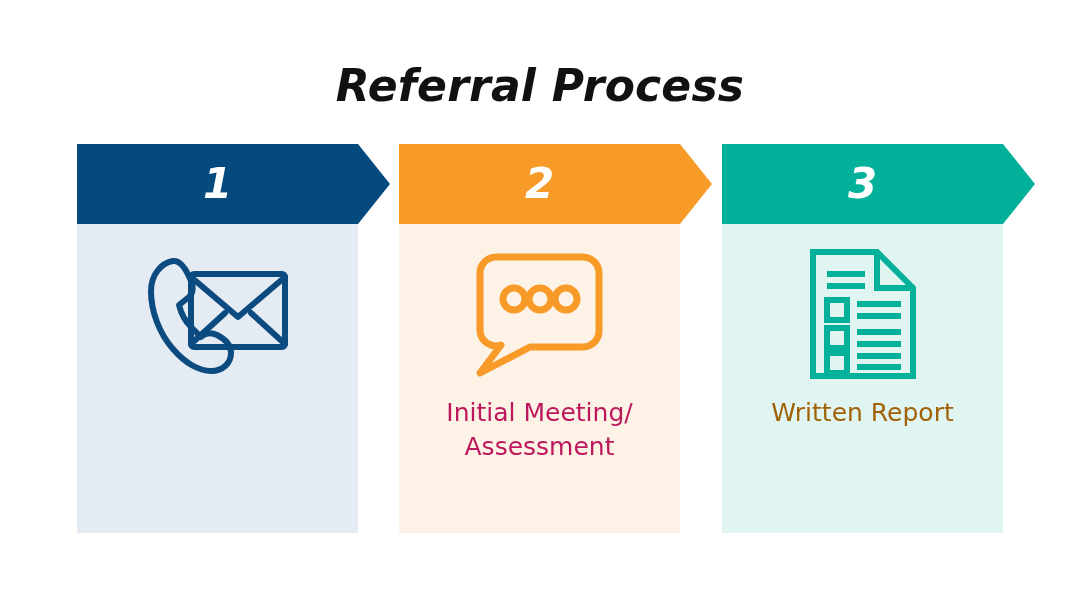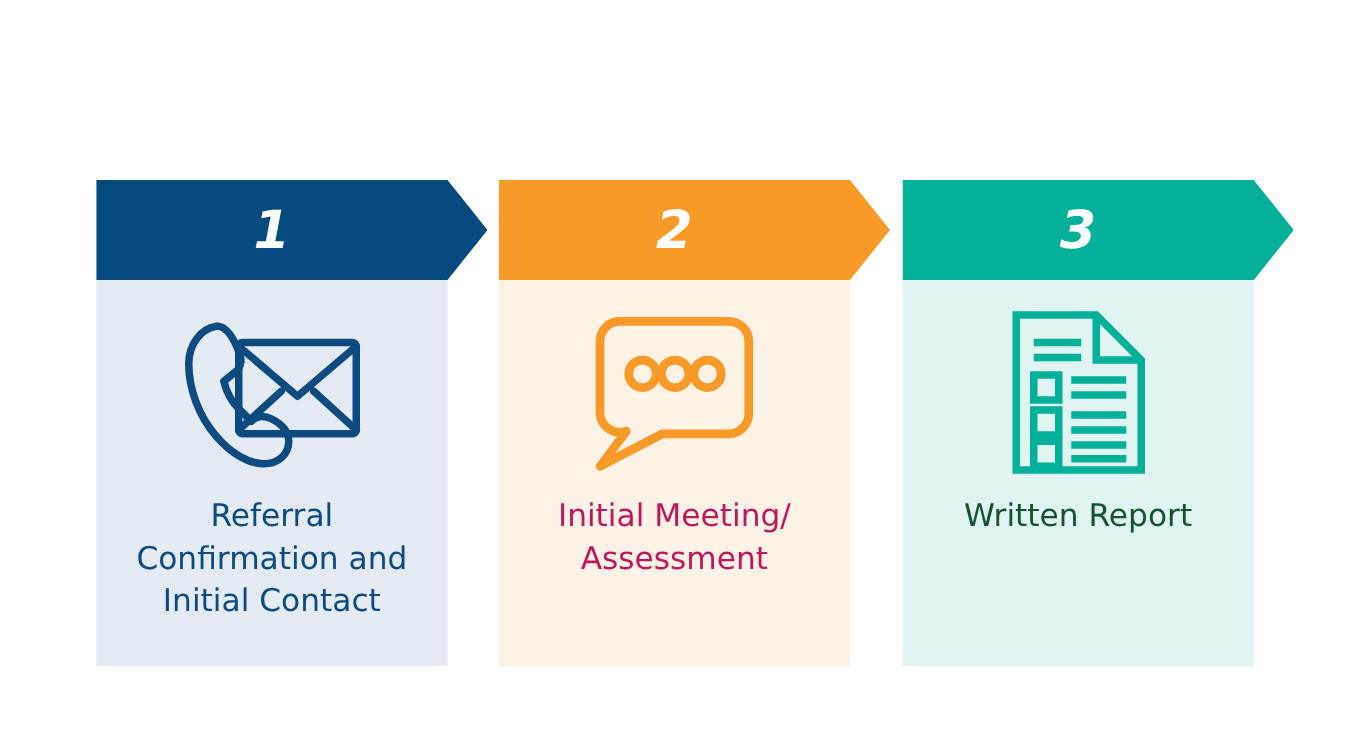--- a/index.html
+++ b/index.html
@@ -112,27 +112,28 @@
     width: 269px;
     text-align: center;
     font-family: "DejaVu Sans", "Liberation Sans", sans-serif;
     font-size: 25px;
     font-weight: normal;
     line-height: 1.36;
     white-space: pre-line;
   }
   #step-1 .caption { color: #0c4b80; }
   #step-2 .caption { color: #be185d; }
-  #step-3 .caption { color: #14532d; }
+  #step-3 .caption { color: #a16207; }
 </style>
 </head>
 <body>
 
 <div id="infographic">
 
+  <div class="title">Referral Process</div>
 
   <div class="step" id="step-1">
 
     <div class="panel"></div>
 
     <div class="arrow">
       <svg width="313" height="80" viewBox="0 0 313 80" xmlns="http://www.w3.org/2000/svg">
         <polygon points="0,0 281,0 281,-1 281,0 313,40 281,80 0,80" fill="#044a7f"></polygon>
       </svg>
       <div class="arrow-number">1</div>
@@ -156,23 +157,20 @@
                  C88 96 82 90 74 86
                  C68 83 62 84 58 88
                  L48 78
                  C42 72 38 64 36 56
                  L46 48
                  C50 44 51 38 48 32
                  C44 22 38 11 30 12 Z"></path>
       </svg>
     </div>
 
-    <div class="caption">Referral
-Confirmation and
-Initial Contact</div>
   </div>
 
   <div class="step" id="step-2">
 
     <div class="panel"></div>
 
     <div class="arrow">
       <svg width="313" height="80" viewBox="0 0 313 80" xmlns="http://www.w3.org/2000/svg">
         <polygon points="0,0 281,0 313,40 281,80 0,80" fill="#f89a28"></polygon>
       </svg>

